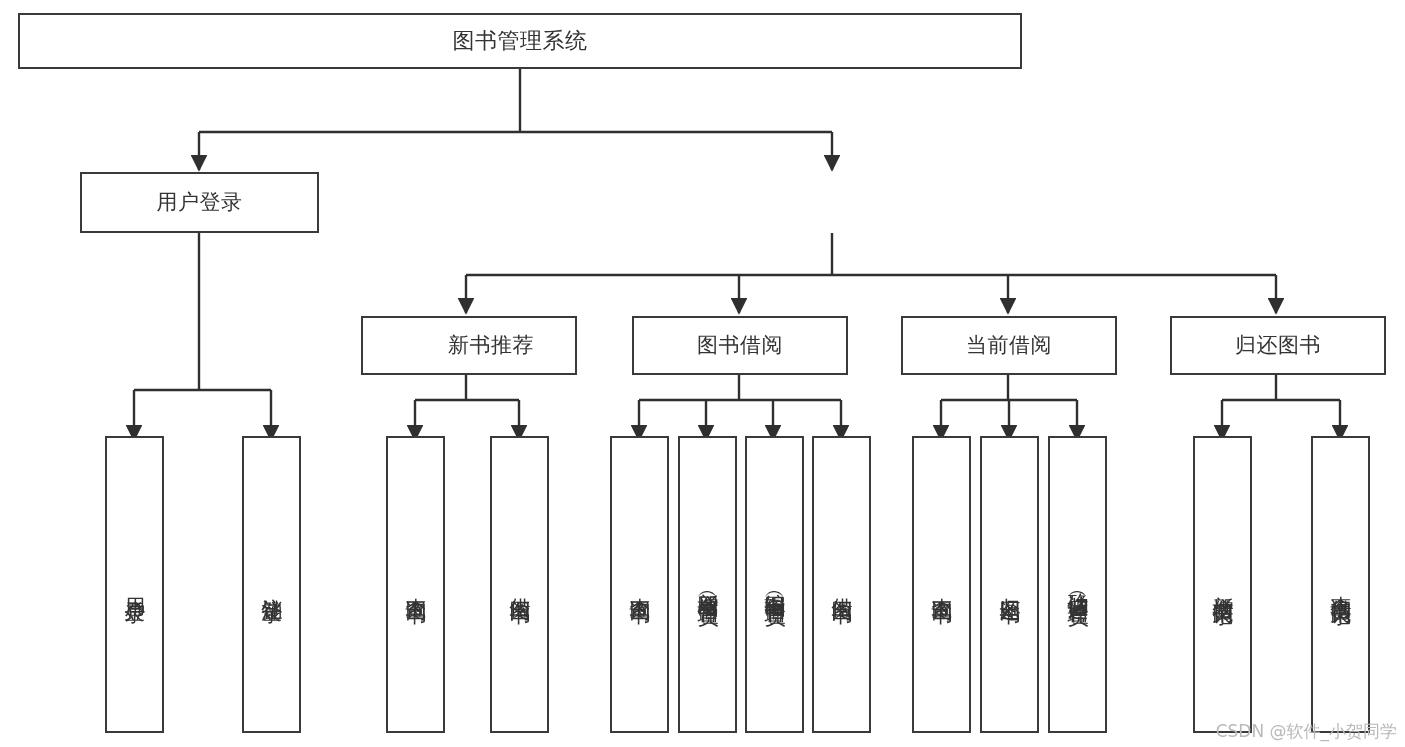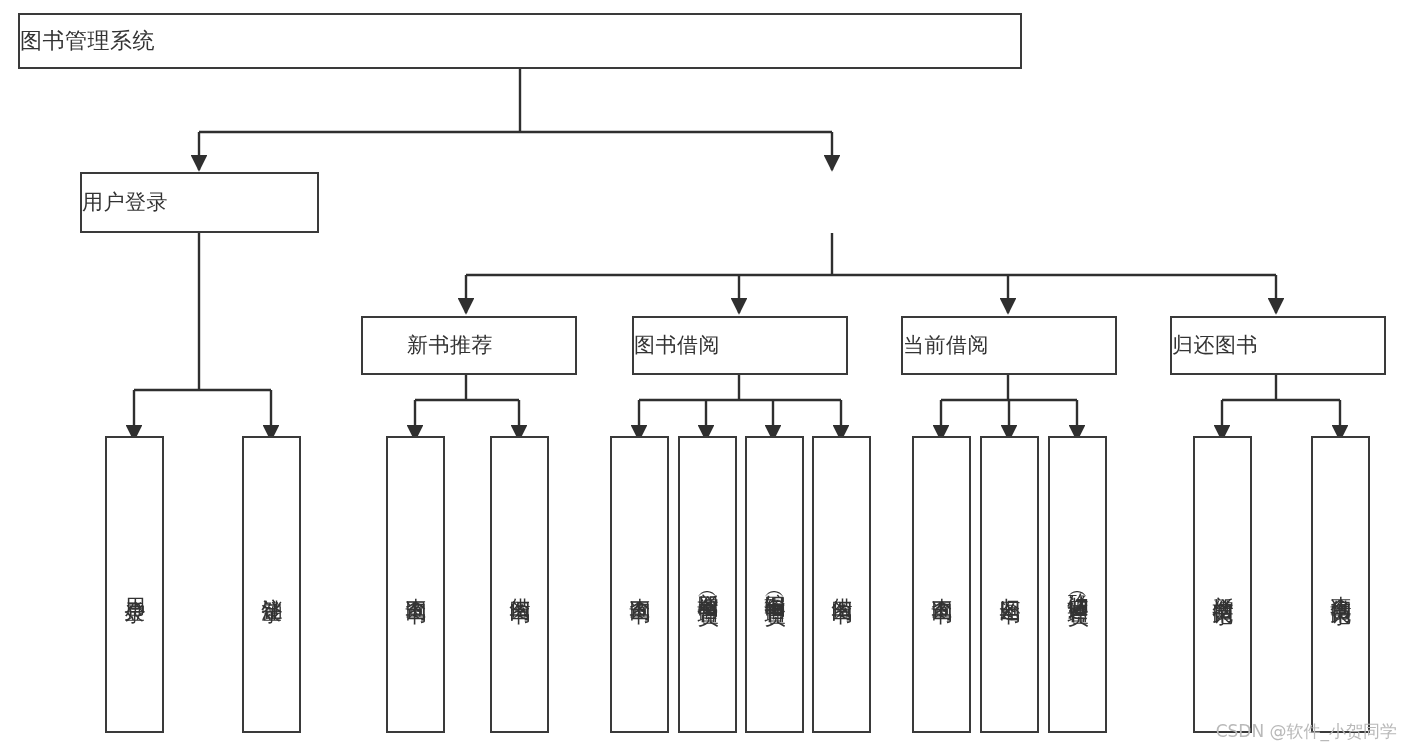--- a/index.html
+++ b/index.html
@@ -25,20 +25,21 @@
     height: 747px;
     pointer-events: none;
   }
   .node {
     position: absolute;
     box-sizing: border-box;
     background: #ffffff;
     border: 2px solid #3a3a3a;
     display: flex;
     align-items: center;
+    justify-content: center;
     color: #333333;
     z-index: 2;
   }
   .node .label {
     display: block;
     text-align: center;
     letter-spacing: 0.5px;
   }
   
   .node.horiz .label {

